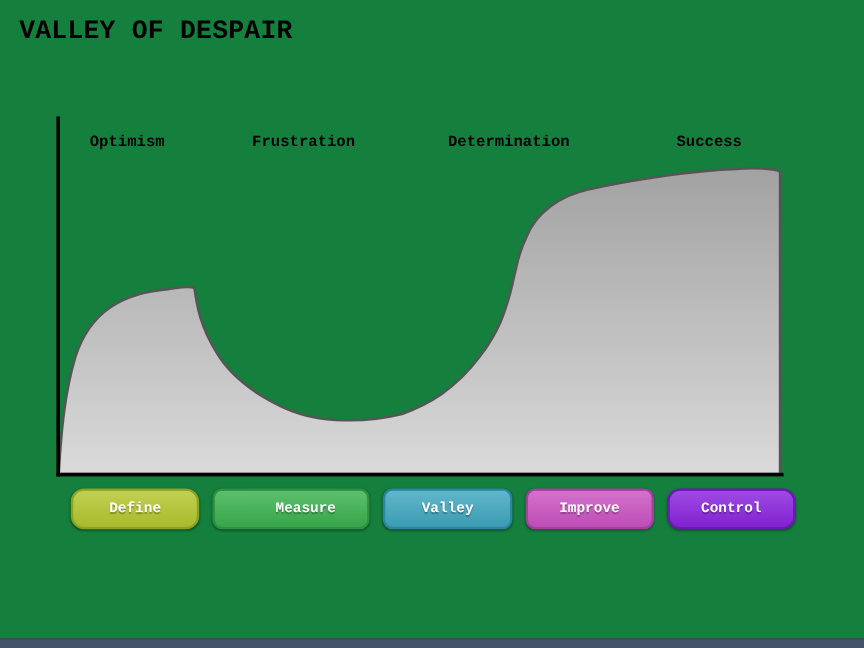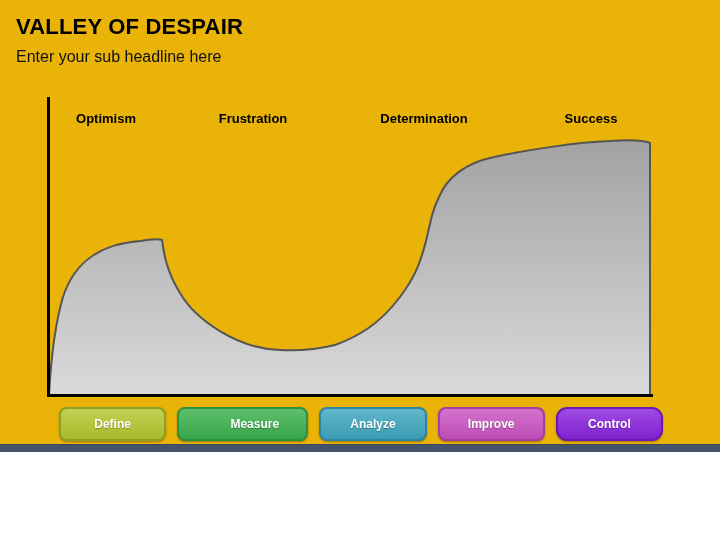--- a/index.html
+++ b/index.html
@@ -1,18 +1,18 @@
 <!DOCTYPE html>
 <html><head>
 <meta charset="utf-8">
 <style>
   html,body{margin:0;padding:0;background:#fff;}
   .slide{
-    position:relative;width:720px;height:452px;background:#eab308;overflow:hidden;
-    font-family:Liberation Sans, sans-serif;
+    position:relative;width:720px;height:540px;background:#15803d;overflow:hidden;
+    font-family:Liberation Mono, monospace;
   }
   .title{
     position:absolute;left:16px;top:14px;font-size:22px;font-weight:bold;color:#000;
     letter-spacing:.2px;
   }
   .subtitle{
     position:absolute;left:16px;top:48px;font-size:16px;color:#111;
   }
   .chart{
     position:absolute;left:47px;top:97px;width:606px;height:300px;
@@ -52,21 +52,20 @@
     position:absolute;left:0;bottom:0;width:100%;height:8px;
     border-top:1px solid #3a4759;box-sizing:border-box;
   }
 </style>
 </head>
 <body>
 
 <div class="slide">
 
   <div class="title">VALLEY OF DESPAIR</div>
-  <div class="subtitle">Enter your sub headline here</div>
 
   <div class="chart">
 
     <svg class="curve-svg" viewBox="0 0 606 300" preserveAspectRatio="none">
       <defs>
         <linearGradient id="curveGrad" x1="0" y1="0" x2="0" y2="1">
           <stop offset="0" stop-color="#a2a2a2"></stop>
           <stop offset="1" stop-color="#dadada"></stop>
         </linearGradient>
       </defs>
@@ -77,22 +76,22 @@
     <div class="axis-x"></div>
 
     <span class="phase-label pl0">Optimism</span>
     <span class="phase-label pl1">Frustration</span>
     <span class="phase-label pl2">Determination</span>
     <span class="phase-label pl3">Success</span>
 
   </div>
 
   <div class="dmaic-row">
-    <div class="dmaic-btn" style="background-color: rgb(179, 198, 45); border-color: rgb(138, 162, 38);">Define</div>
+    <div class="dmaic-btn" style="background-color: rgb(179, 198, 45); border-color: rgb(138, 162, 38); border-radius: 11px;">Define</div>
     <div class="dmaic-btn" style="background-color: rgb(58, 176, 77); border-color: rgb(44, 145, 64); padding-left: 24px;">Measure</div>
-    <div class="dmaic-btn" style="background-color: rgb(62, 166, 190); border-color: rgb(44, 134, 162);">Analyze</div>
+    <div class="dmaic-btn" style="background-color: rgb(62, 166, 190); border-color: rgb(44, 134, 162);">Valley</div>
     <div class="dmaic-btn" style="background-color: rgb(202, 82, 193); border-color: rgb(165, 63, 159);">Improve</div>
     <div class="dmaic-btn" style="background-color: rgb(137, 35, 221); border-color: rgb(108, 24, 180); border-radius: 11px;">Control</div>
   </div>
 
   <div class="footer-bar" style="background-color: rgb(68, 82, 106);"></div>
 
 </div>
 
 </body></html>

